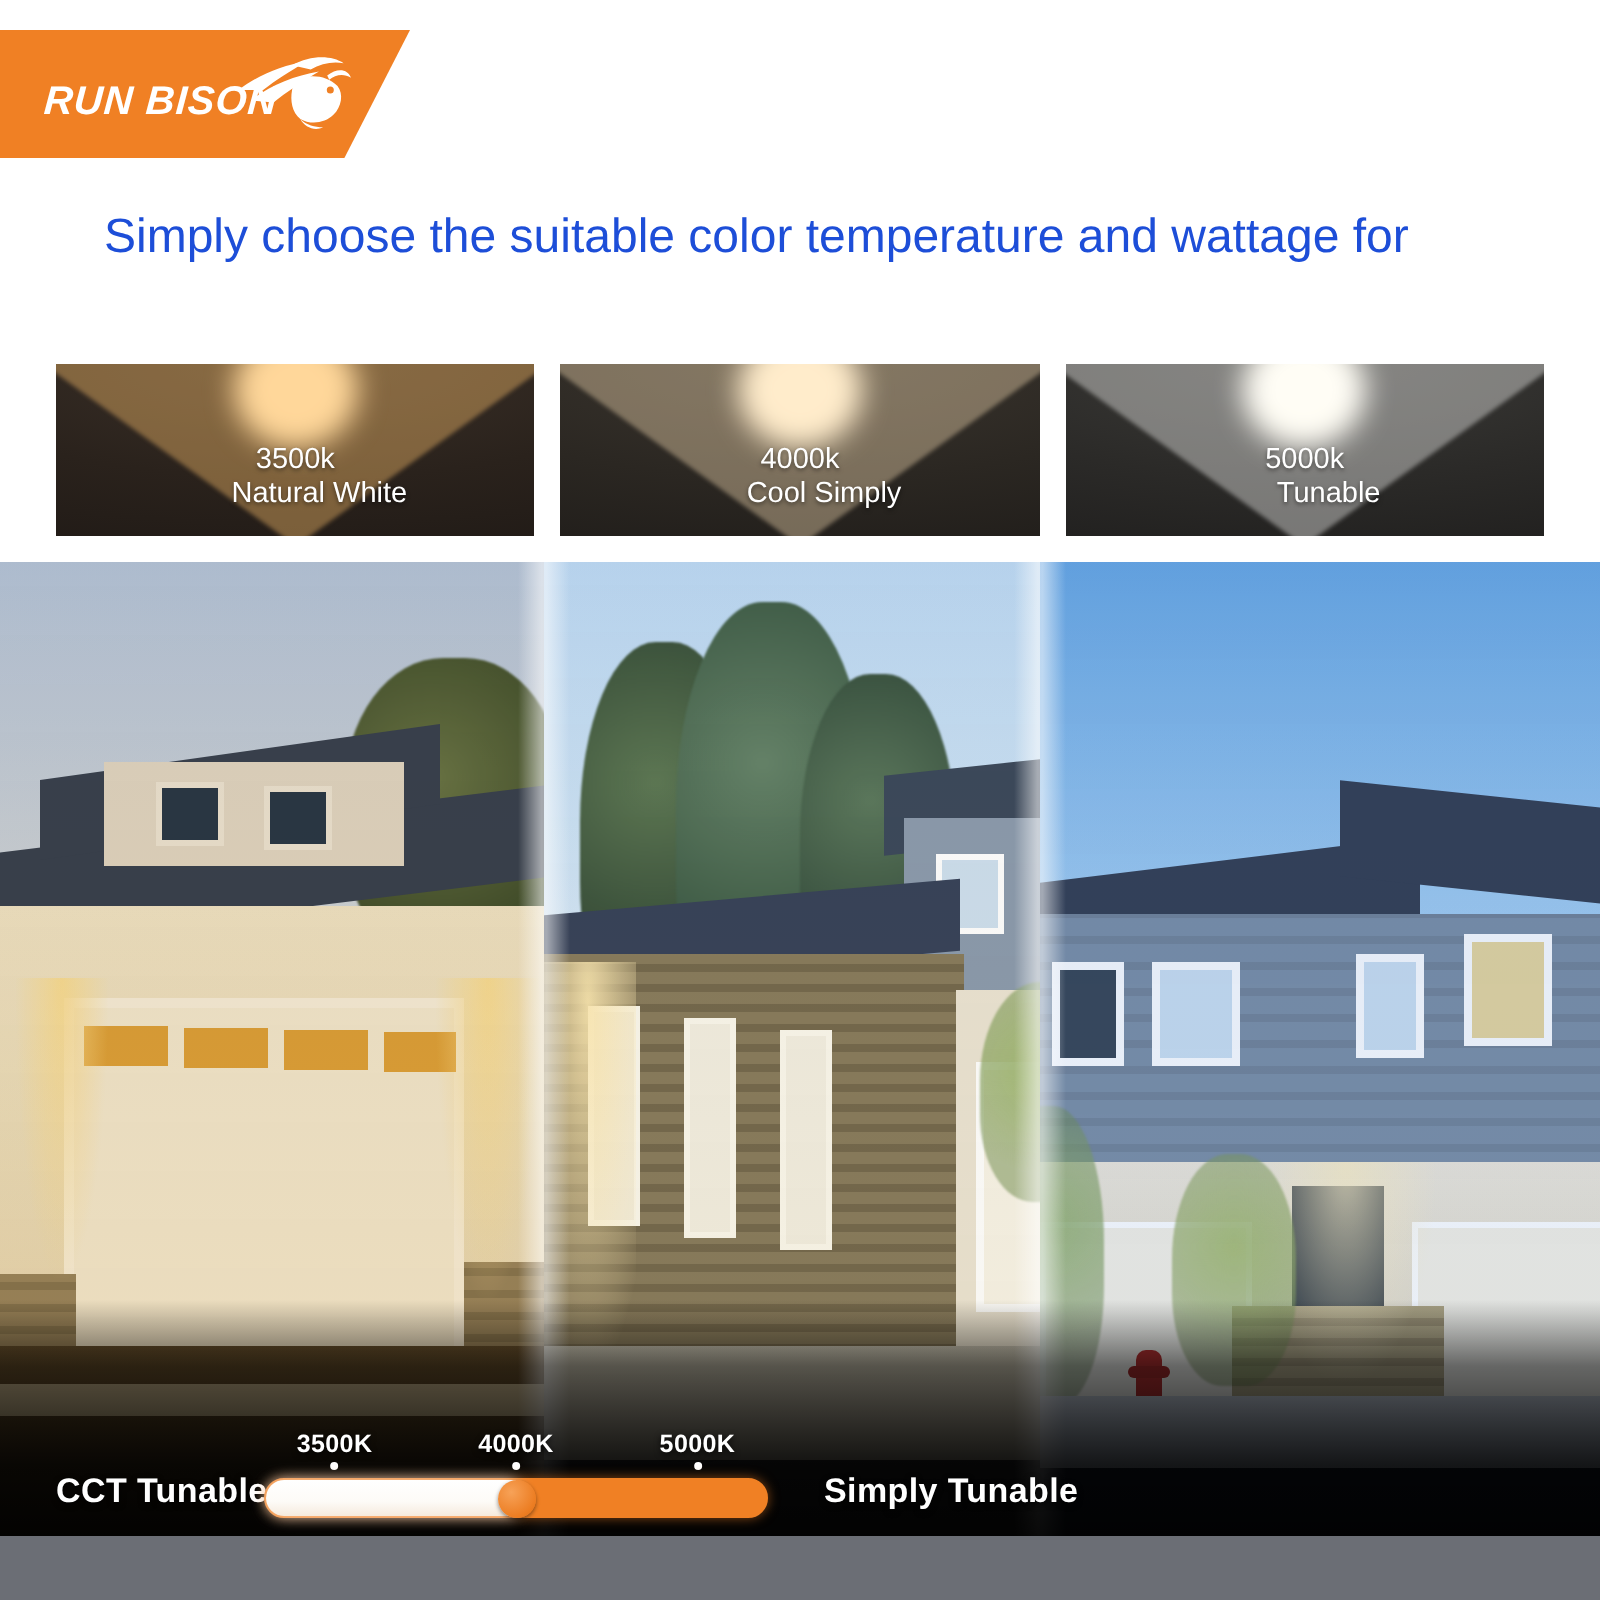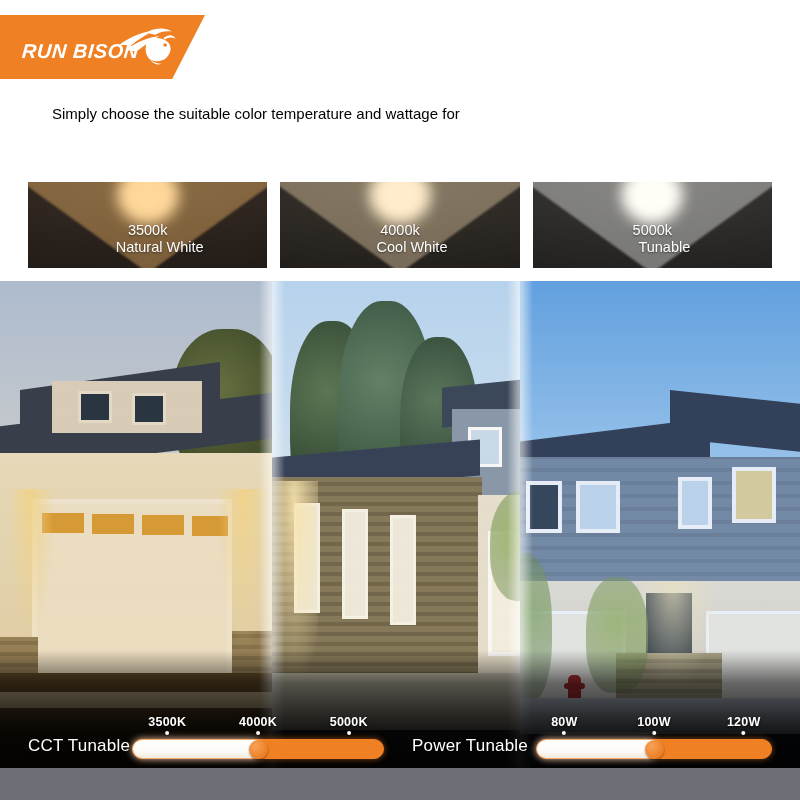--- a/index.html
+++ b/index.html
@@ -46,21 +46,21 @@
   .title-text {
     color:#ffffff; font-size:33px; font-weight:400;
     letter-spacing:0.4px; margin-left:80px;
     white-space:nowrap;
     font-family:"Liberation Sans", sans-serif;
   }
 
   
   .subtitle {
     position:absolute; left:52px; top:104px; width:700px;
-    font-size:15px; line-height:1.28; color:#000000;
+    font-size:24px; line-height:1.28; color:#1d4ed8;
     font-family:"Liberation Sans", sans-serif;
   }
 
   
   .panels {
     position:absolute; left:28px; top:182px; width:744px; height:86px;
     display:flex; gap:13px;
   }
   .panel {
     position:relative; flex:1; height:86px; overflow:hidden;
@@ -157,21 +157,21 @@
   
   .slider-row {
     position:absolute; left:0; top:705px; width:800px; height:63px;
   }
   .slider-group { position:absolute; top:0; height:63px; }
   .sg-cct { left:28px; width:356px; }
   .sg-pwr { left:412px; width:360px; }
 
   .sg-label {
     position:absolute; left:0; bottom:12px;
-    color:#ffffff; font-size:17px; font-weight:normal;
+    color:#ffffff; font-size:17px; font-weight:bold;
     letter-spacing:.2px; white-space:nowrap;
     text-shadow:0 1px 3px rgba(0,0,0,.85);
   }
   .track-area { position:absolute; bottom:9px; height:44px; }
   .sg-cct .track-area { left:104px; right:0; }
   .sg-pwr .track-area { left:124px; right:0; }
 
   .ticks { position:absolute; left:0; right:0; top:0; height:24px; }
   .tick { position:absolute; transform:translateX(-50%); text-align:center; }
   .tick .tl {
@@ -250,21 +250,21 @@
       <span class="k">3500k</span>
       <span class="nm">Natural White</span>
     </div>
   </div>
 
   <div class="panel p2">
     <div class="cone"></div>
     <div class="glow"></div>
     <div class="labels">
       <span class="k">4000k</span>
-      <span class="nm">Cool White</span>
+      <span class="nm">Cool Simply</span>
     </div>
   </div>
 
   <div class="panel p3">
     <div class="cone"></div>
     <div class="glow"></div>
     <div class="labels">
       <span class="k">5000k</span>
       <span class="nm">Tunable</span>
     </div>
@@ -390,37 +390,17 @@
         </div>
       </div>
       <div class="track">
         <div class="fill" style="width:50%;"></div>
         <div class="knob" style="left:50%;"></div>
       </div>
     </div>
   </div>
 
   <div class="slider-group sg-pwr">
-    <span class="sg-label">Power Tunable</span>
-    <div class="track-area">
-      <div class="ticks">
-        <div class="tick" style="left:12%;">
-          <span class="tl">80W</span>
-          <span class="td"></span>
-        </div>
-        <div class="tick" style="left:50%;">
-          <span class="tl">100W</span>
-          <span class="td"></span>
-        </div>
-        <div class="tick" style="left:88%;">
-          <span class="tl">120W</span>
-          <span class="td"></span>
-        </div>
-      </div>
-      <div class="track">
-        <div class="fill" style="width:50%;"></div>
-        <div class="knob" style="left:50%;"></div>
-      </div>
-    </div>
+    <span class="sg-label">Simply Tunable</span>
   </div>
 </div>
 
 <div class="footer-bar"></div>
 
 </body></html>

